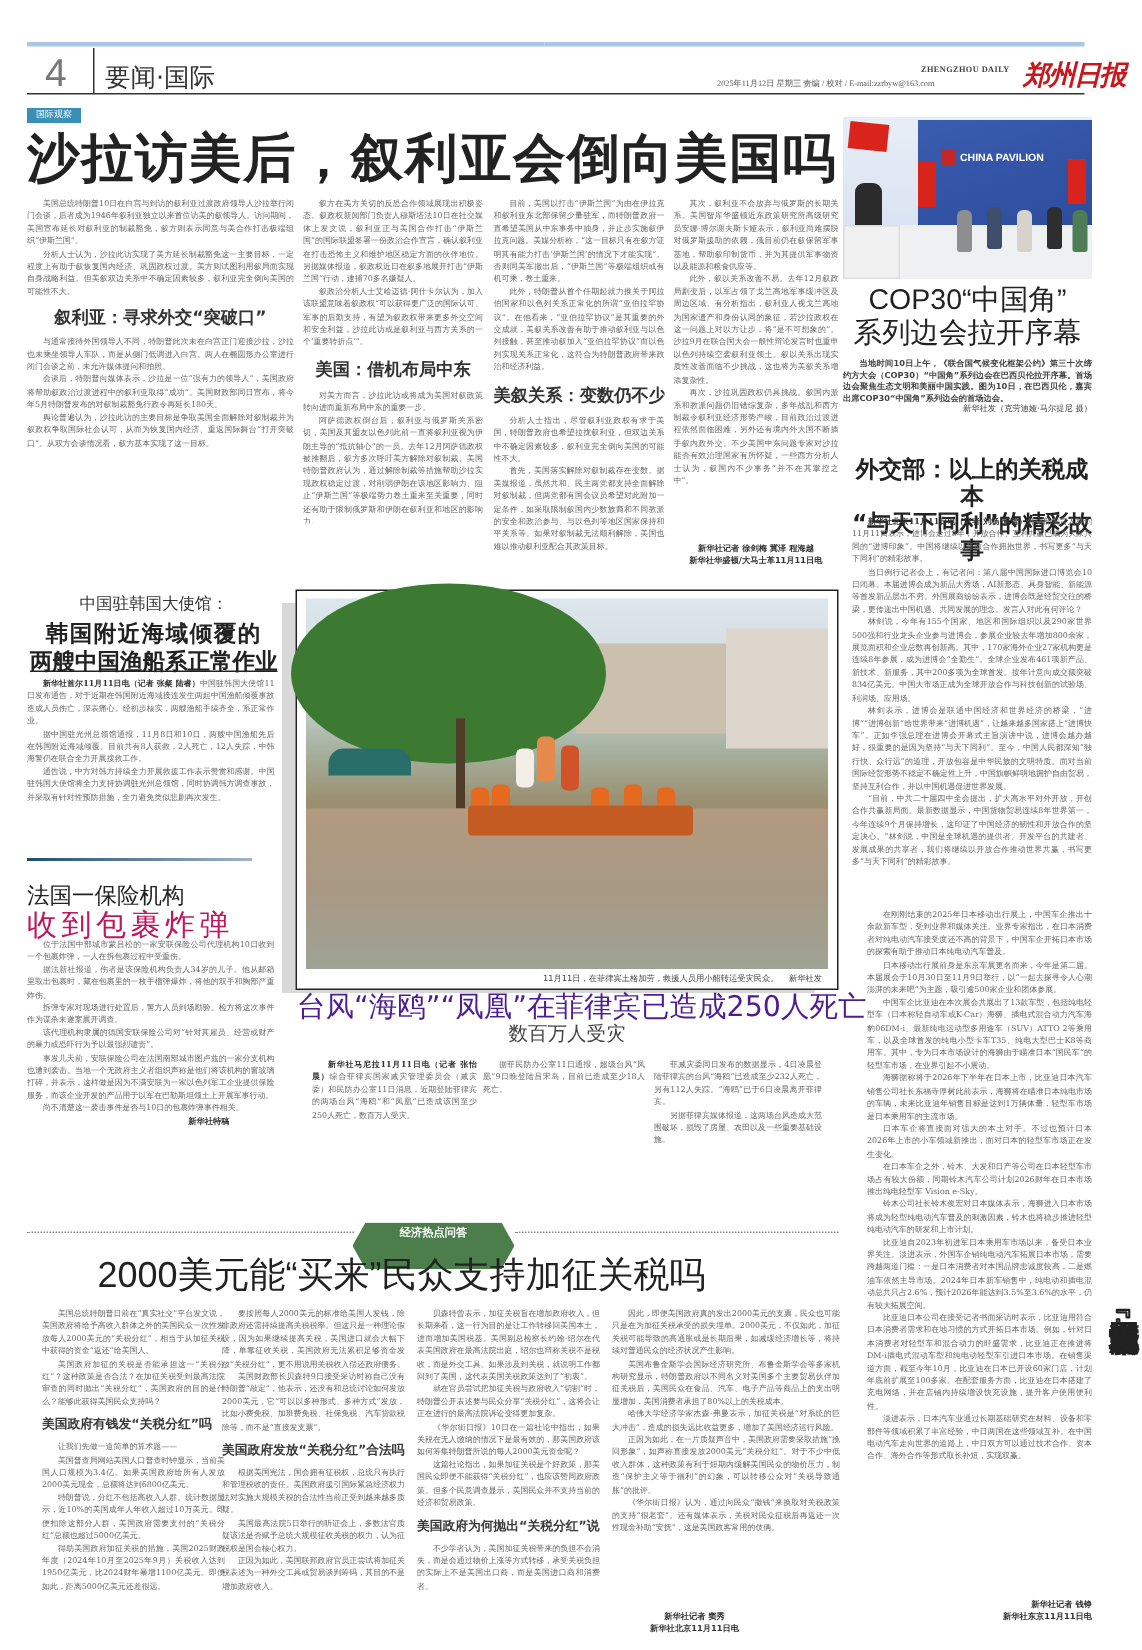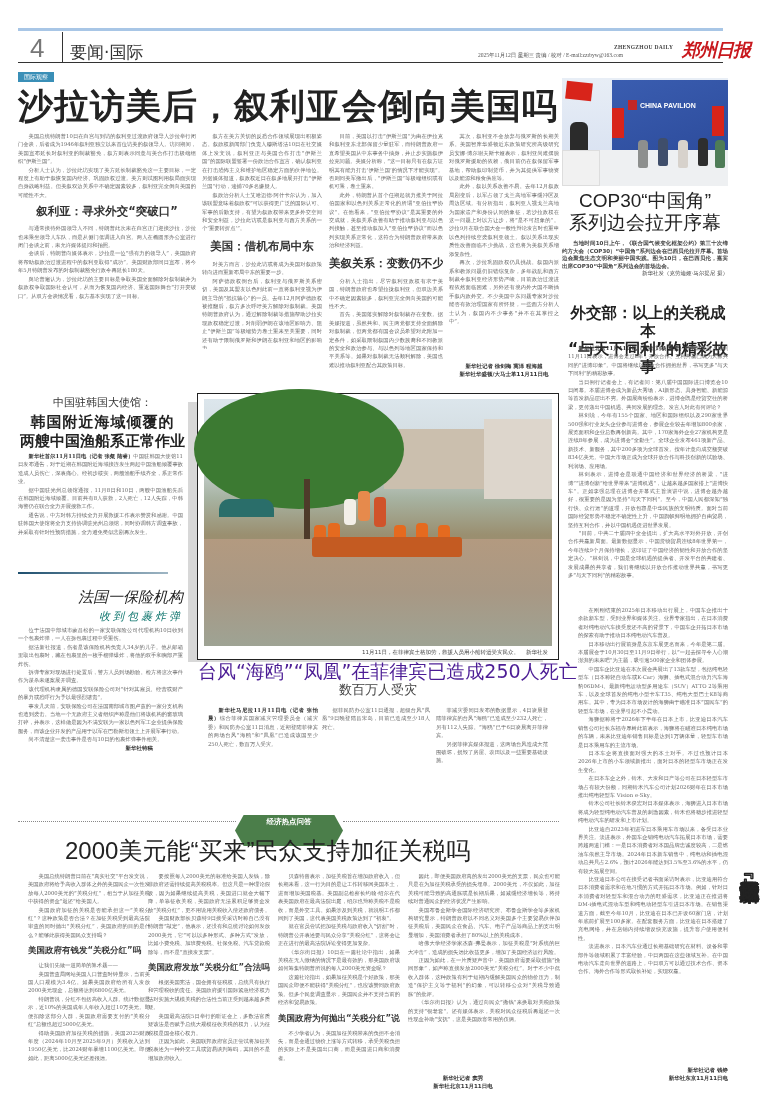--- a/index.html
+++ b/index.html
@@ -133,32 +133,32 @@
   <p class="body-text"><b style="color:#333;">新华社北京11月11日电（记者 刘杨 董雪）</b><span>外交部发言人林剑11月11日表示，进博会走过8年，开放合作、互利共赢已成为大家共同的“进博印象”。中国将继续以开放合作拥抱世界，书写更多“与天下同利”的精彩故事。</span></p>
   <p class="body-text">当日例行记者会上，有记者问：第八届中国国际进口博览会10日闭幕。本届进博会成为新品大秀场，AI新形态、具身智能、新能源等首发新品层出不穷。外国展商纷纷表示，进博会既是经贸交往的桥梁，更传递出中国机遇、共同发展的理念。发言人对此有何评论？</p>
   <p class="body-text">林剑说，今年有155个国家、地区和国际组织以及290家世界500强和行业龙头企业参与进博会，参展企业较去年增加800余家，展览面积和企业总数再创新高。其中，170家海外企业27家机构更是连续8年参展，成为进博会“全勤生”。全球企业发布461项新产品、新技术、新服务，其中200多项为全球首发。按年计意向成交额突破834亿美元。中国大市场正成为全球开放合作与科技创新的试验场、利润场、应用场。</p>
   <p class="body-text">林剑表示，进博会是联通中国经济和世界经济的桥梁，“进博”“进博创新”给世界带来“进博机遇”，让越来越多国家搭上“进博快车”。正如李强总理在进博会开幕式主旨演讲中说，进博会越办越好，很重要的是因为坚持“与天下同利”。至今，中国人民都深知“独行快、众行远”的道理，开放包容是中华民族的文明特质。面对当前国际经贸形势不稳定不确定性上升，中国旗帜鲜明地拥护自由贸易，坚持互利合作，并以中国机遇促进世界发展。</p>
   <p class="body-text">“目前，中共二十届四中全会提出，扩大高水平对外开放，开创合作共赢新局面。最新数据显示，中国货物贸易连续8年世界第一，今年连续9个月保持增长，这印证了中国经济的韧性和开放合作的坚定决心。”林剑说，中国是全球机遇的提供者、开发平台的共建者、发展成果的共享者，我们将继续以开放合作推动世界共赢，书写更多“与天下同利”的精彩故事。</p>
 </div>
 
 <div class="abs" style="left:20px;top:396px;width:165px;text-align:center;">
   <div style="font-size:11px;color:#333;line-height:14px;">中国驻韩国大使馆：</div>
   <div style="font-size:15px;font-weight:bold;color:#222;line-height:19px;margin-top:3px;letter-spacing:1px;">韩国附近海域倾覆的</div>
-  <div style="font-size:15px;font-weight:bold;color:#222;line-height:19px;">两艘中国渔船系正常作业</div>
+  <div style="font-size:15px;font-weight:bold;color:#222;line-height:19px;text-decoration:underline;">两艘中国渔船系正常作业</div>
 </div>
 <div class="abs" style="left:18px;top:452px;width:165px;">
   <p class="body-text"><b style="color:#333;">新华社首尔11月11日电（记者 张粲 陆睿）</b><span>中国驻韩国大使馆11日发布通告，对于近期在韩国附近海域接连发生两起中国渔船倾覆事故造成人员伤亡，深表痛心。经初步核实，两艘渔船手续齐全，系正常作业。</span></p>
   <p class="body-text">据中国驻光州总领馆通报，11月8日和10日，两艘中国渔船先后在韩国附近海域倾覆。目前共有8人获救，2人死亡，12人失踪，中韩海警仍在联合全力开展搜救工作。</p>
   <p class="body-text">通告说，中方对韩方持续全力开展救援工作表示赞赏和感谢。中国驻韩国大使馆将全力支持协调驻光州总领馆，同时协调韩方调查事故，并采取有针对性预防措施，全力避免类似悲剧再次发生。</p>
 </div>
 <div class="abs" style="left:18px;top:572px;width:150px;height:2px;background:linear-gradient(90deg,#1e4f6e,#9fb6c4);"></div>
 
-<div class="abs" style="left:18px;top:588px;width:165px;text-align:right;font-style:italic;">
+<div class="abs" style="left:18px;top:588px;width:165px;text-align:left;">
   <div style="font-size:15px;color:#222;line-height:19px;">法国一保险机构</div>
-  <div style="font-size:11px;color:#0f766e;line-height:19px;letter-spacing:3px;">收到包裹炸弹</div>
+  <div style="font-size:20px;color:#be185d;line-height:19px;letter-spacing:3px;">收到包裹炸弹</div>
 </div>
 <div class="abs" style="left:18px;top:626px;width:165px;">
   <p class="body-text">位于法国中部城市蒙吕松的一家安联保险公司代理机构10日收到一个包裹炸弹，一人在拆包裹过程中受重伤。</p>
   <p class="body-text">据法新社报道，伤者是该保险机构负责人34岁的儿子。他从邮箱里取出包裹时，藏在包裹里的一枚手榴弹爆炸，将他的双手和胸部严重炸伤。</p>
   <p class="body-text">拆弹专家对现场进行处置后，警方人员到场勘验。检方将这次事件作为谋杀未遂案展开调查。</p>
   <p class="body-text">该代理机构隶属的德国安联保险公司对“针对其雇员、经营或财产的暴力或恐吓行为予以最强烈谴责”。</p>
   <p class="body-text">事发几天前，安联保险公司在法国南部城市图卢兹的一家分支机构也遭到袭击。当地一个无政府主义者组织声称是他们将该机构的窗玻璃打碎，并表示，这样做是因为不满安联为一家以色列军工企业提供保险服务，而该企业开发的产品用于以军在巴勒斯坦领土上开展军事行动。</p>
   <p class="body-text">尚不清楚这一袭击事件是否与10日的包裹炸弹事件相关。</p>
   <div class="byline" style="margin-right:30px;">新华社特稿</div>
 </div>

